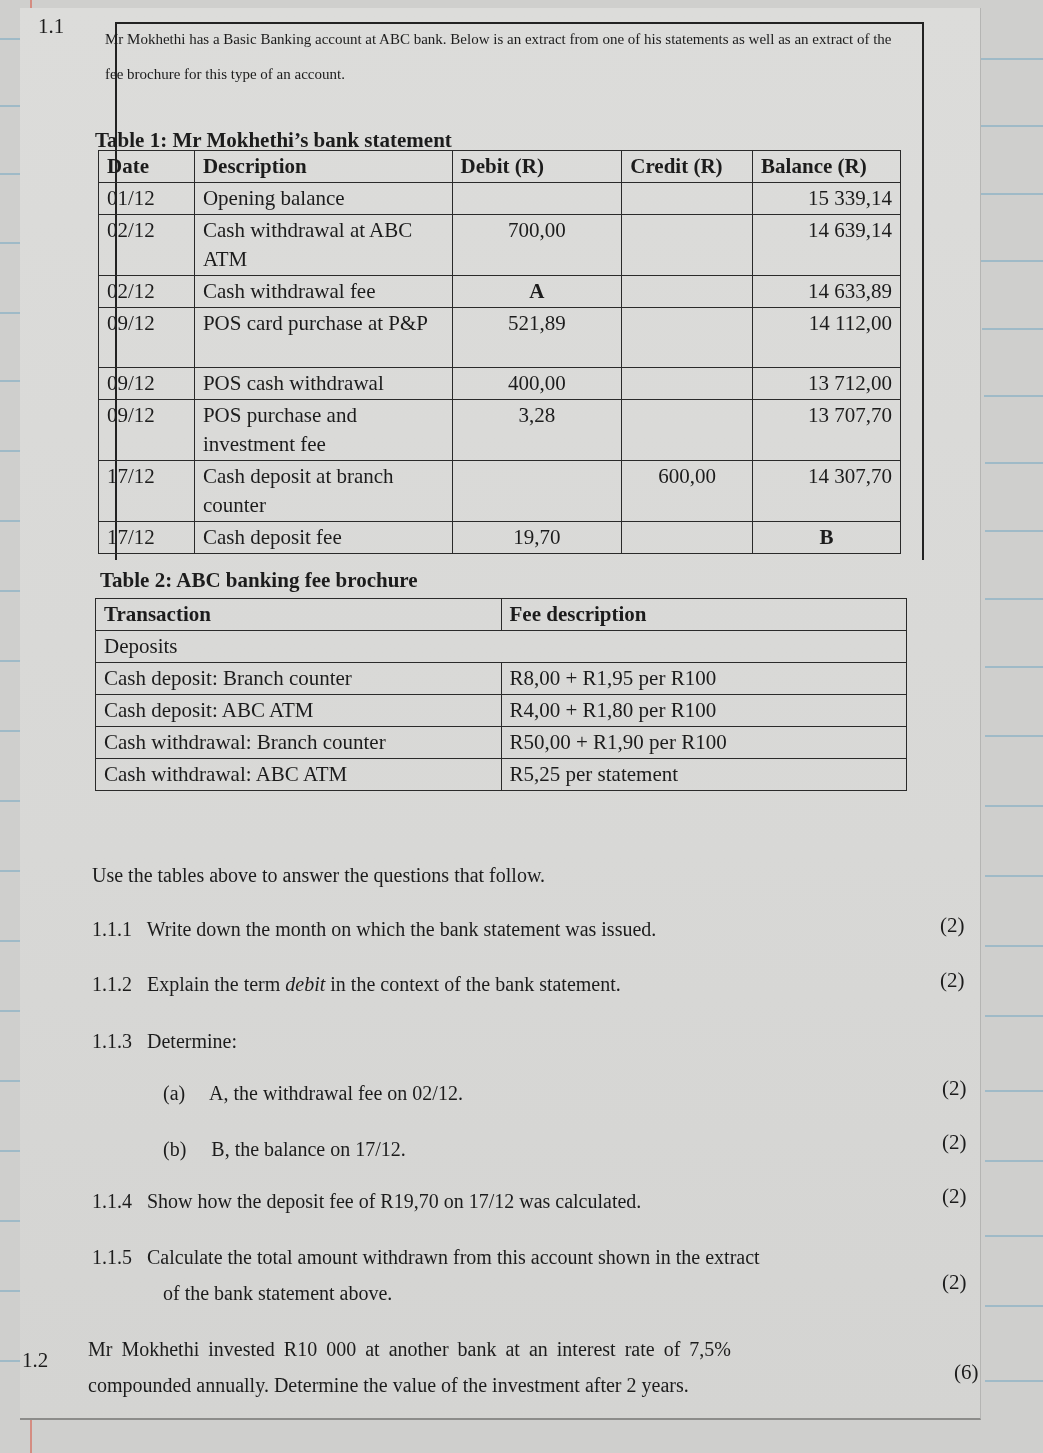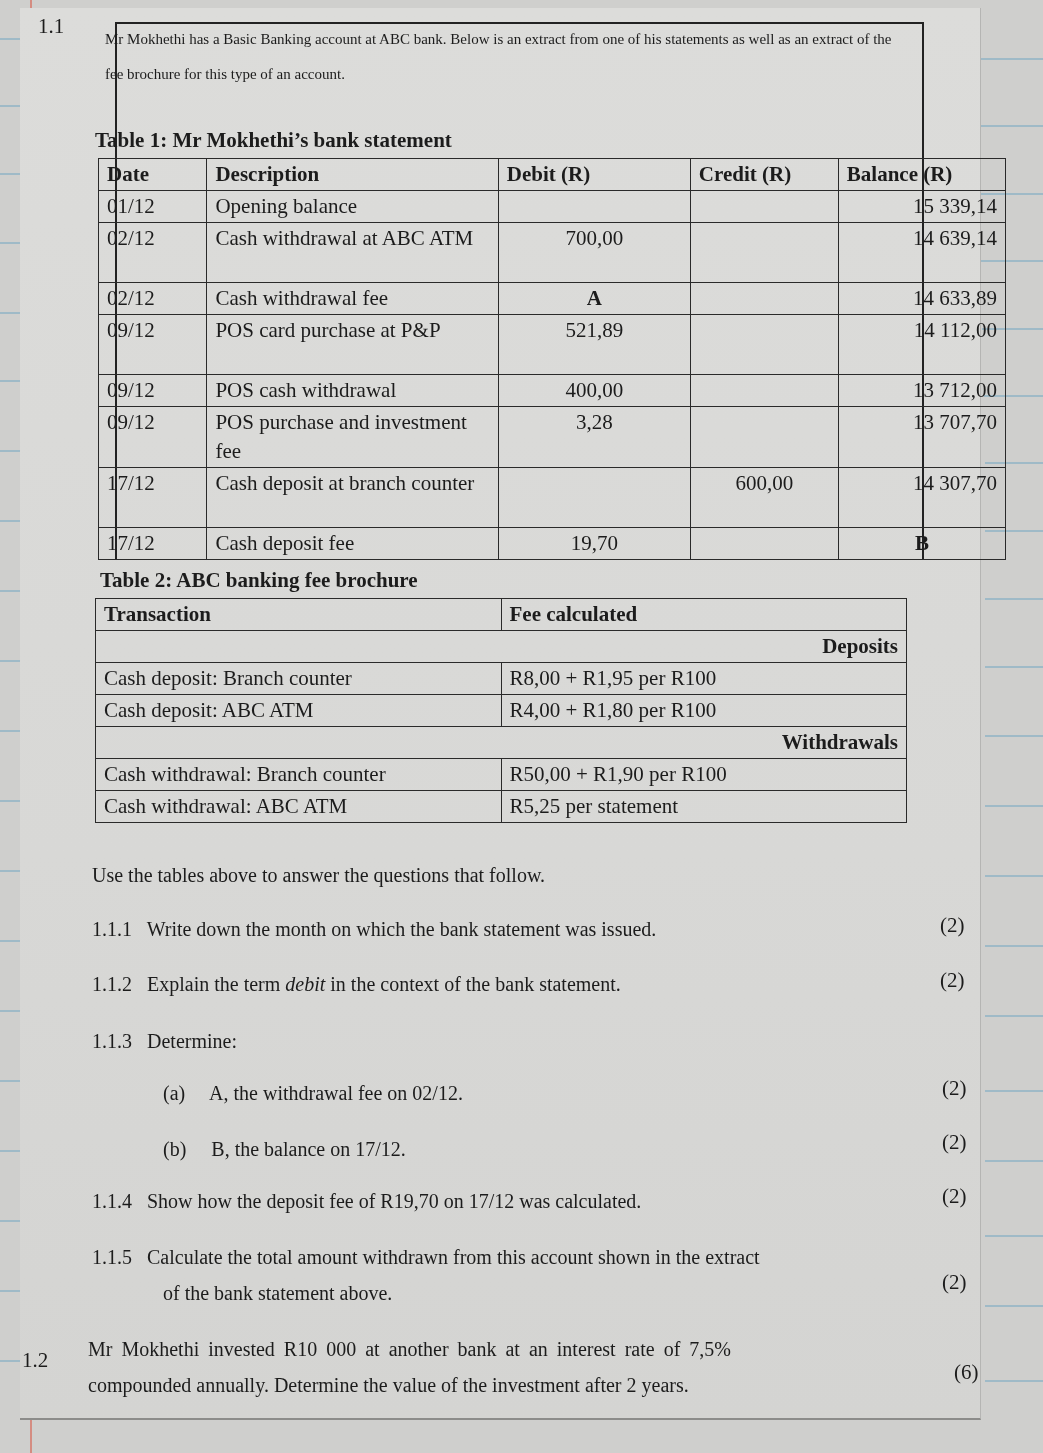--- a/index.html
+++ b/index.html
@@ -24,21 +24,21 @@
     position:absolute; left:95px; top:14px; width:805px; height:536px;
     border-left:2px solid #222; border-top:2px solid #222; border-right:2px solid #222;
   }
   .intro-text { position:absolute; left:105px; top:14px; width:790px; font-size:15px; line-height:35px; }
   .tbl-title { position:absolute; font-weight:bold; font-size:21px; }
   table { border-collapse:collapse; position:absolute; font-size:21px; }
   td, th { border:1.5px solid #2a2a2a; padding:1px 8px; vertical-align:top; line-height:29px; font-weight:normal; }
   th { font-weight:bold; text-align:left; }
   .c { text-align:center; }
   .r { text-align:right; }
-  .section-row td { text-align:right; font-weight:bold; }
+  .section-row td { text-align:left; font-weight:normal; }
   .q-line { position:absolute; font-size:20px; }
   .marks { position:absolute; font-size:21px; }
 </style>
 </head>
 <body>
 
 <div class="margin-red"></div>
 <div>
   <div class="nb-line" style="left:0;top:38px;width:30px"></div>
   <div class="nb-line" style="left:0;top:105px;width:30px"></div>
@@ -83,21 +83,21 @@
 </div>
 
 <div class="sheet">
 
   <div class="qnum" style="left:18px;top:6px">1.1</div>
   <div class="intro-box"></div>
   <div class="intro-text" style="left:85px">Mr Mokhethi has a Basic Banking account at ABC bank. Below is an extract from one of his statements as well as an extract of the fee brochure for this type of an account.</div>
 
   <div class="tbl-title" style="left:75px;top:120px">Table 1: Mr Mokhethi’s bank statement</div>
 
-  <table style="left:78px;top:150px;width:908px">
+  <table style="left:78px;top:142px;width:803px">
     <colgroup>
       <col style="width:96px">
         <col style="width:258px">
         <col style="width:170px">
         <col style="width:131px">
         <col style="width:148px">
     </colgroup>
     <tbody>
         <tr>
       <th>Date</th>
@@ -168,35 +168,32 @@
   <div class="tbl-title" style="left:80px;top:560px">Table 2: ABC banking fee brochure</div>
 
   <table style="left:75px;top:590px;width:812px">
     <colgroup>
         <col style="width:406px">
         <col style="width:406px">
       </colgroup>
     <tbody>
         <tr>
       <th>Transaction</th>
-      <th>Fee calculated</th>
+      <th>Fee description</th>
     </tr>
     <tr class="section-row">
       <td colspan="2">Deposits</td>
     </tr>
     <tr>
       <td>Cash deposit: Branch counter</td>
       <td>R8,00 + R1,95 per R100</td>
     </tr>
     <tr>
       <td>Cash deposit: ABC ATM</td>
       <td>R4,00 + R1,80 per R100</td>
-    </tr>
-    <tr class="section-row">
-      <td colspan="2">Withdrawals</td>
     </tr>
     <tr>
       <td>Cash withdrawal: Branch counter</td>
       <td>R50,00 + R1,90 per R100</td>
     </tr>
     <tr>
       <td>Cash withdrawal: ABC ATM</td>
       <td>R5,25 per statement</td>
     </tr>
   </tbody>

